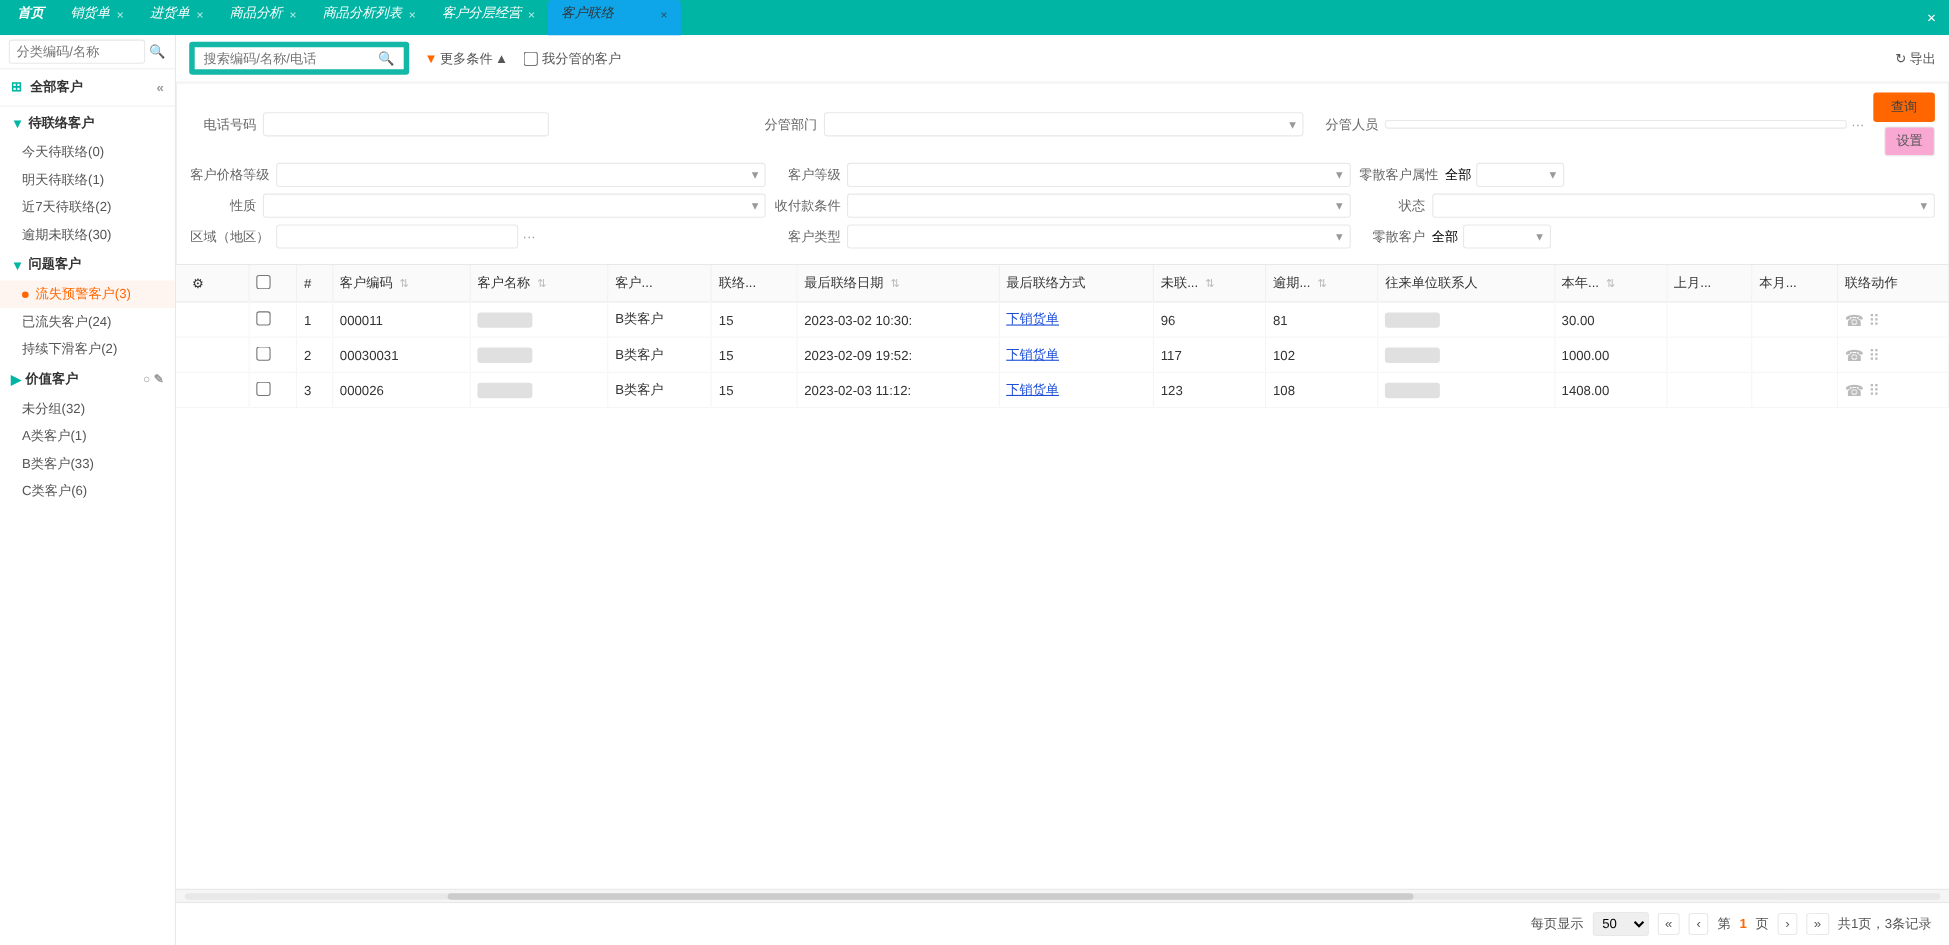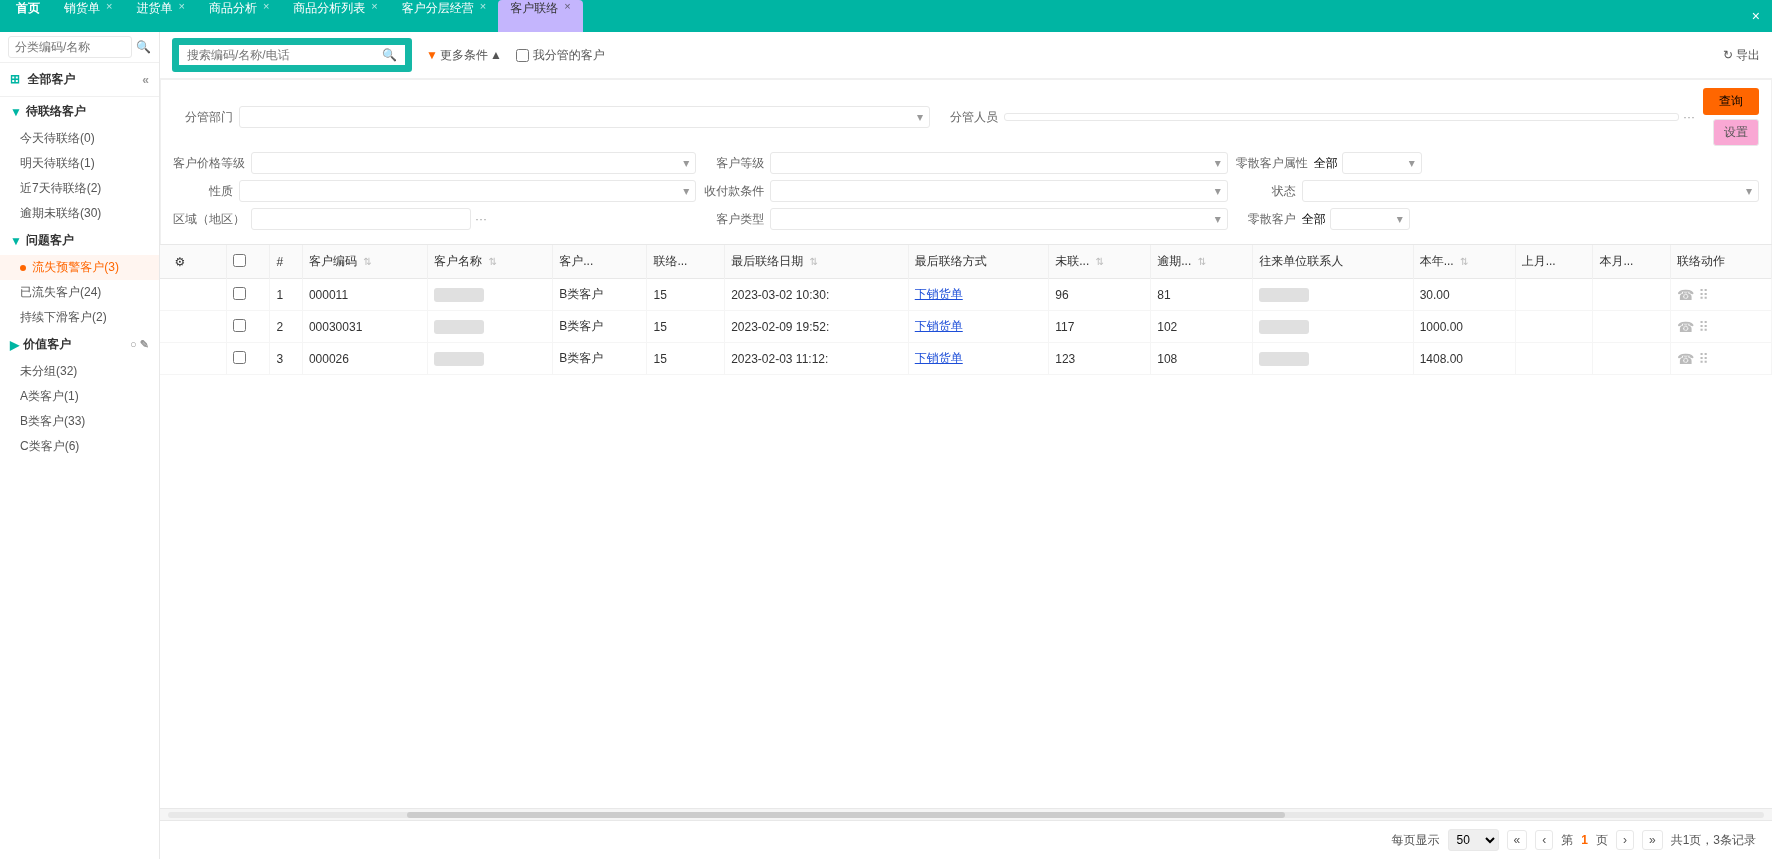--- a/index.html
+++ b/index.html
@@ -8,33 +8,35 @@
     
     .tab-bar {
       display: flex;
       align-items: center;
       background: #00b5a3;
       height: 32px;
       padding: 0 4px;
     }
     .tab-item {
       display: flex;
-      align-items: flex-start;
-      padding: 0 12px;
+      align-items: flex-end;
+      padding: 12px 12px;
       height: 32px;
       color: #fff;
       cursor: pointer;
       font-size: 12px;
       white-space: nowrap;
       position: relative;
+      font-style: italic;
     }
     .tab-item.active {
-      background: #c4b5fd;
+      background: #0ea5e9;
       color: #333;
       border-radius: 4px 4px 0 0;
+      gap: 36px;
     }
     .tab-item .tab-close {
       margin-left: 6px;
       font-size: 11px;
       opacity: 0.7;
     }
     .tab-item.home {
       color: #fff;
       font-weight: bold;
     }
@@ -165,24 +167,24 @@
       display: flex;
       align-items: center;
       padding: 6px 12px;
       border-bottom: 1px solid #f0f0f0;
       background: #fff;
       gap: 8px;
     }
     .search-input-wrap {
       display: flex;
       align-items: center;
-      border: 7px solid #14b8a6;
+      border: 5px solid #14b8a6;
       border-radius: 3px;
       padding: 3px 8px;
-      width: 240px;
+      width: 200px;
     }
     .search-input-wrap input {
       border: none;
       outline: none;
       font-size: 12px;
       width: 100%;
       color: #999;
     }
     .search-input-wrap .s-icon {
       color: #ff6600;
@@ -257,21 +259,21 @@
       outline: none;
       color: #333;
       display: flex;
       align-items: center;
       justify-content: space-between;
       cursor: pointer;
     }
     .filter-select .arrow { color: #999; }
     .query-btn {
       background: #ff6600;
-      color: #000000;
+      color: #404040;
       border: none;
       border-radius: 3px;
       padding: 5px 16px;
       cursor: pointer;
       font-size: 12px;
     }
     .settings-btn {
       background: #f9a8d4;
       border: 1px solid #e8e8e8;
       border-radius: 3px;
@@ -511,20 +513,24 @@
       </div>
       <div class="export-btn">
         <span>↻</span>
         <span>导出</span>
       </div>
     </div>
 
     <div class="filter-form">
 
       <div class="filter-row">
+        <div class="filter-field">
+          <span class="filter-label">电话号码</span>
+          <input class="filter-input" style="max-width: 260px;" type="text">
+        </div>
         <div class="filter-field">
           <span class="filter-label">分管部门</span>
           <div class="filter-select">
             <span></span>
             <span class="arrow">▾</span>
           </div>
         </div>
         <div class="filter-field">
           <span class="filter-label">分管人员</span>
           <div class="filter-select">

